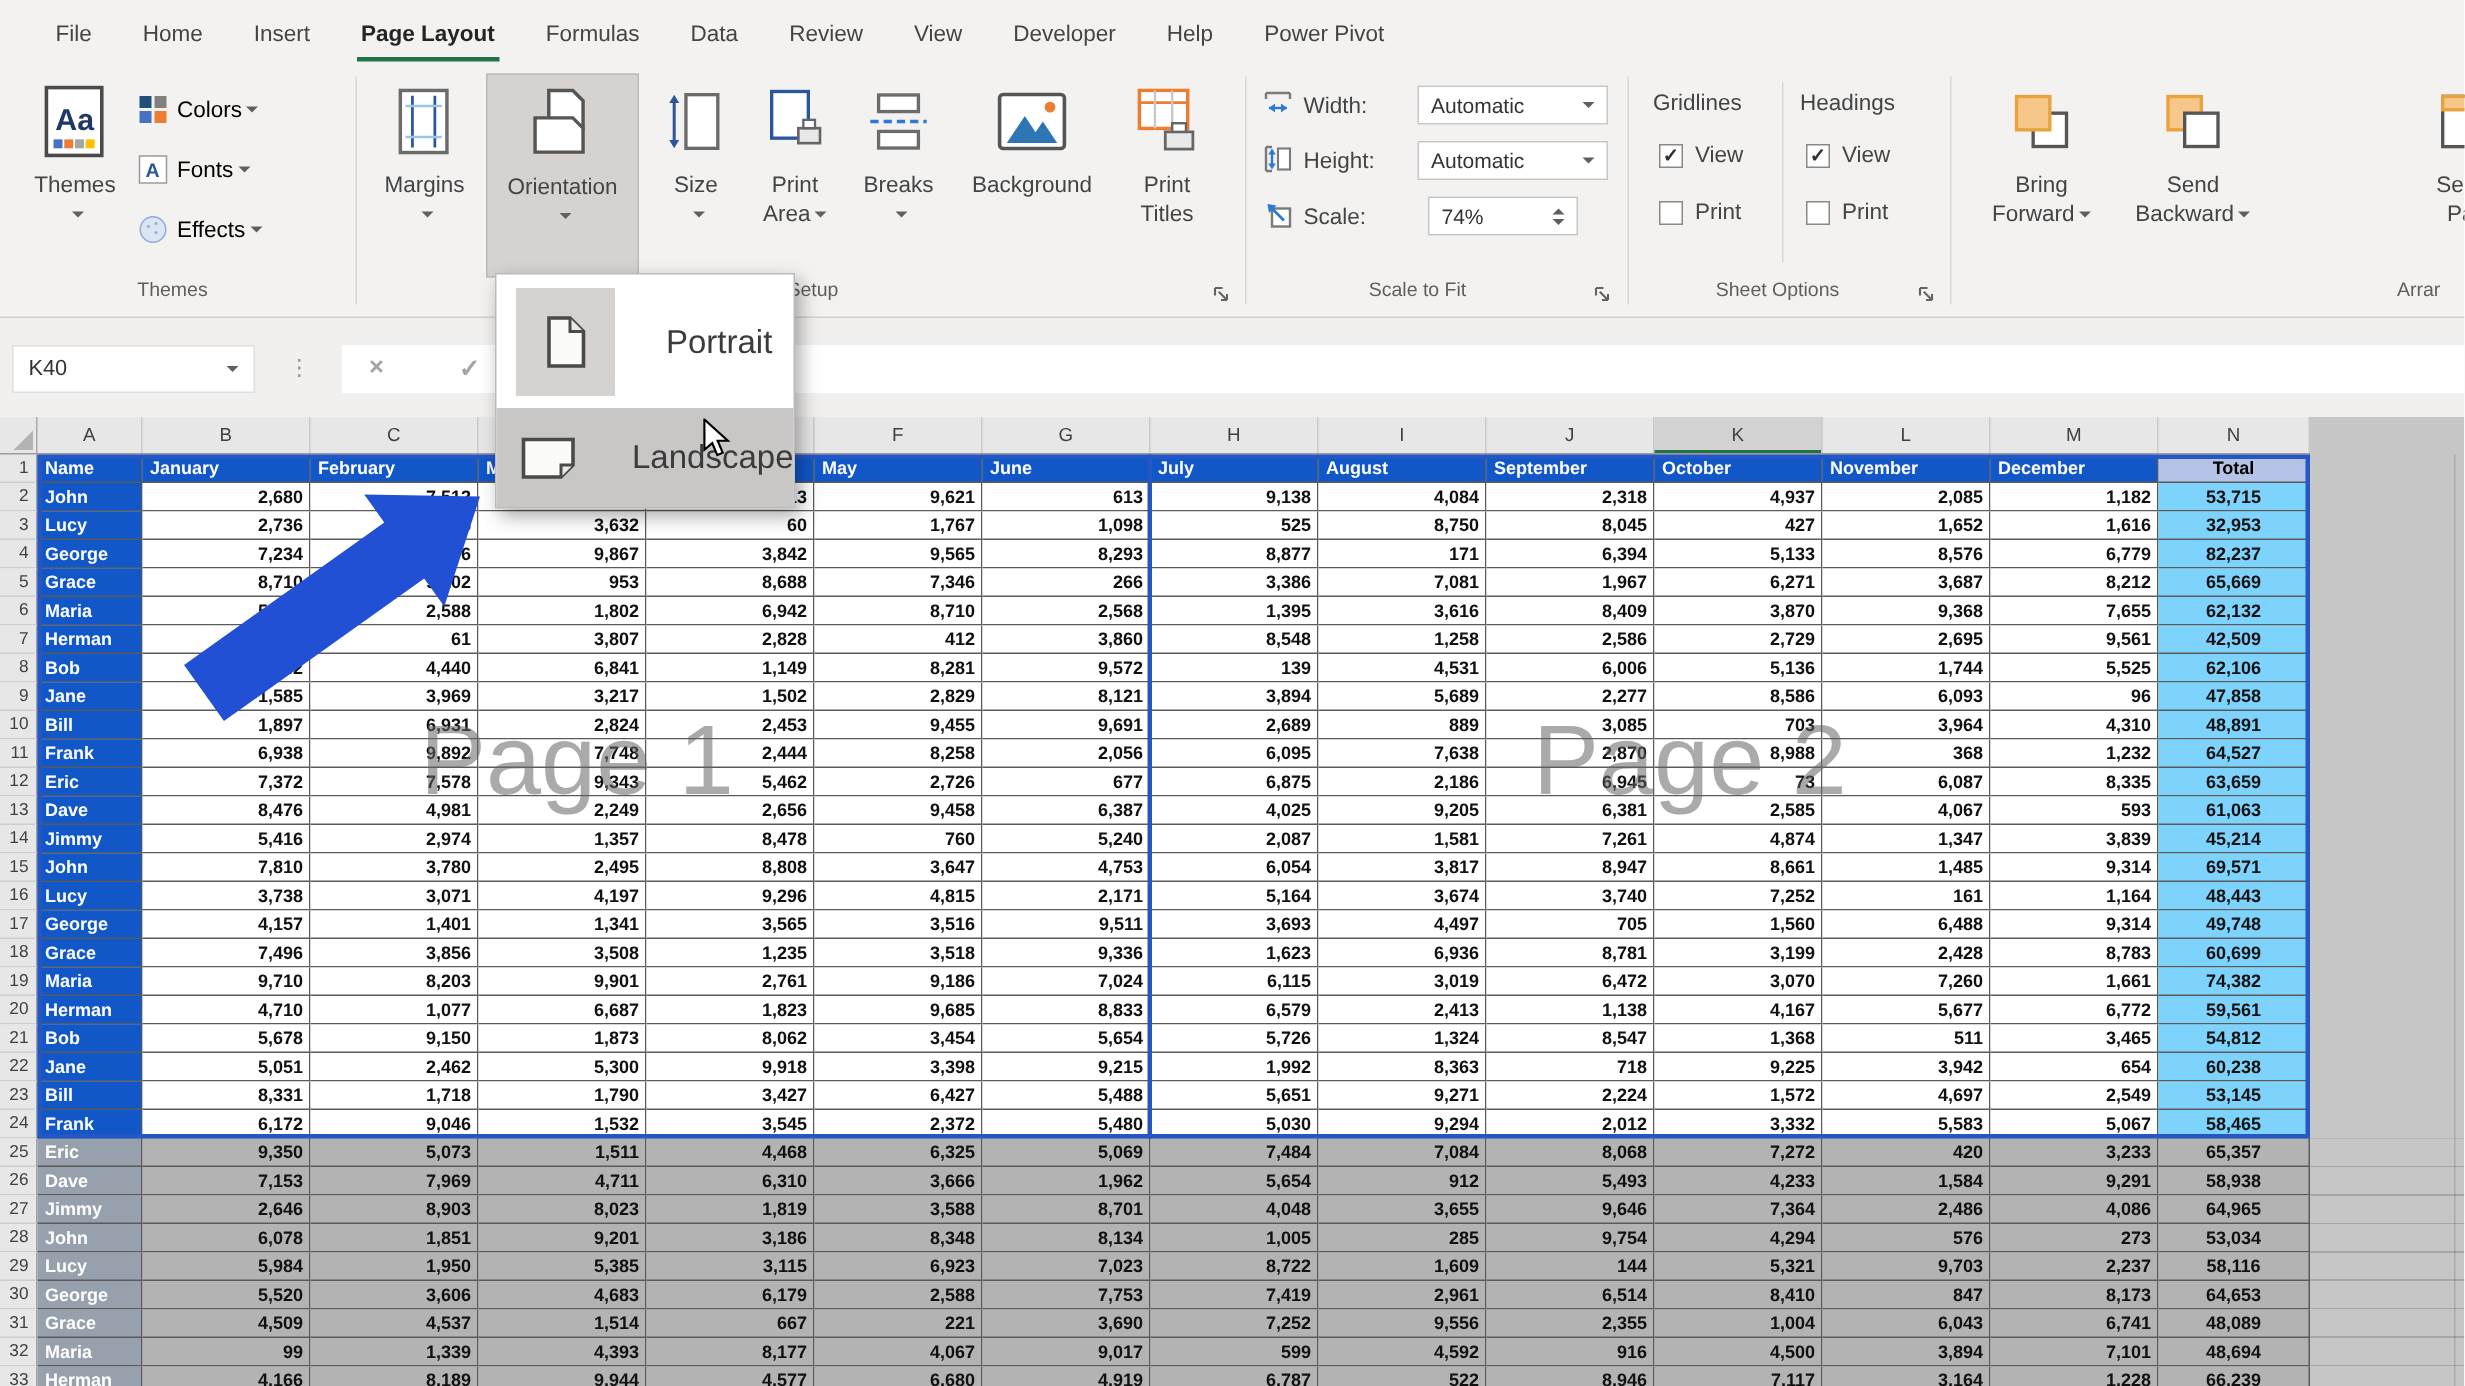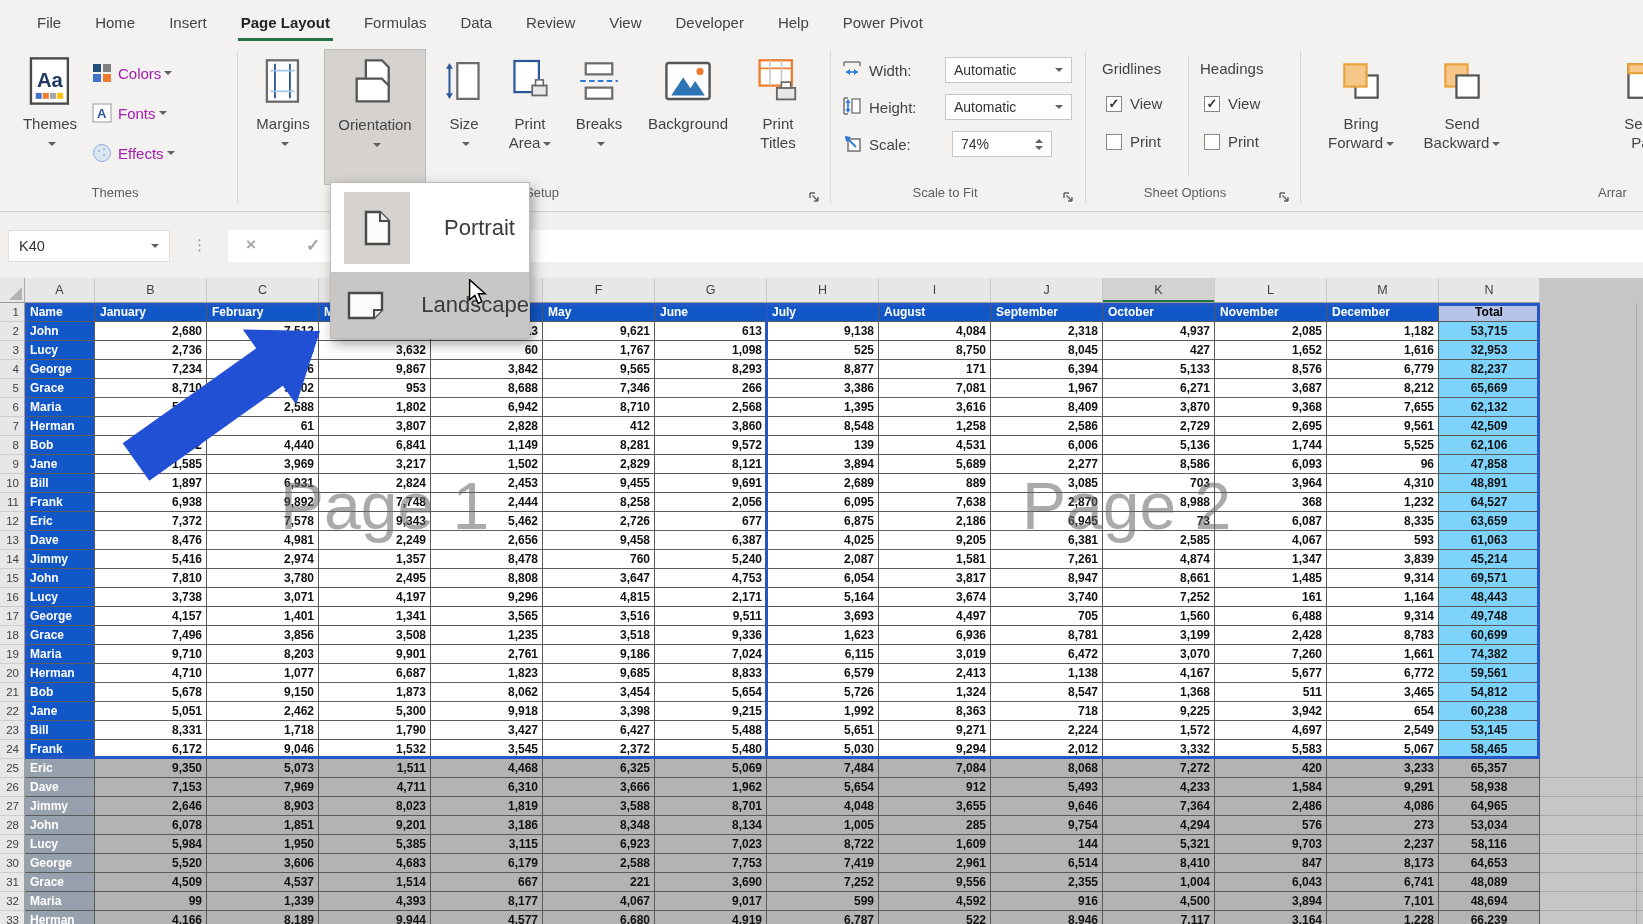--- a/index.html
+++ b/index.html
@@ -15,21 +15,21 @@
   .ribbon { position:absolute; left:0; top:45px; width:1643px; height:167px; background:#f3f2f1; border-bottom:1px solid #d1cfcd; }
   .gsep { position:absolute; top:6px; height:152px; width:1px; background:#d8d6d3; }
   .glabel { position:absolute; top:140px; height:20px; font-size:13px; color:#605e5c; text-align:center; white-space:nowrap; }
   .launcher { position:absolute; top:144px; width:12px; height:12px; }
   .rbtn { position:absolute; top:4px; height:136px; text-align:center; font-size:15px; color:#444; }
   .rbtn .ric { height:58px; display:flex; align-items:center; justify-content:center; padding-top:6px; }
   .rbtn .l1 { margin-top:8px; line-height:18px; white-space:nowrap; }
   .rbtn .l2 { line-height:20px; white-space:nowrap; }
   .rbtn.pressed { background:#d5d2cf; border:1px solid #bcbab8; }
   .chev { display:inline-block; width:0; height:0; border:4px solid transparent; border-top-color:#5f5f5f; vertical-align:middle; margin-left:3px; position:relative; top:2px; }
-  .smallbtn { position:absolute; left:92px; height:32px; display:flex; align-items:center; font-size:15px; color:#a21caf; white-space:nowrap; }
+  .smallbtn { position:absolute; left:92px; height:32px; display:flex; align-items:center; font-size:15px; color:#000000; white-space:nowrap; }
   .smallbtn .sic { margin-right:6px; display:inline-flex; }
   .sfrow { position:absolute; height:27px; display:flex; align-items:center; font-size:15px; color:#444; }
   .sfbox { position:absolute; height:26px; background:#fff; border:1px solid #c8c6c4; font-size:14px; color:#333; display:flex; align-items:center; padding:0 8px; justify-content:space-between; }
   .cbrow { position:absolute; display:flex; align-items:center; font-size:15px; color:#444; }
   .cbx { width:16px; height:16px; background:#fff; border:1px solid #8a8886; margin-right:8px; font-size:13px; line-height:14px; text-align:center; color:#323130; font-weight:700; }
   .soptitle { position:absolute; font-size:15px; color:#444; }
   .spin { display:flex; flex-direction:column; gap:3px; margin-left:8px; }
   .spin i { width:0; height:0; border:4px solid transparent; display:block; }
   .spin .up { border-bottom-color:#5f5f5f; }
   .spin .dn { border-top-color:#5f5f5f; }

